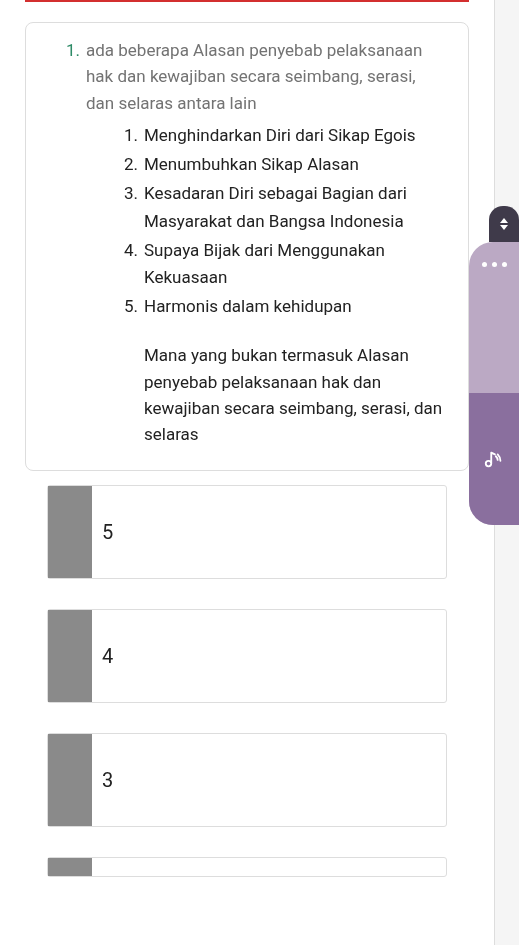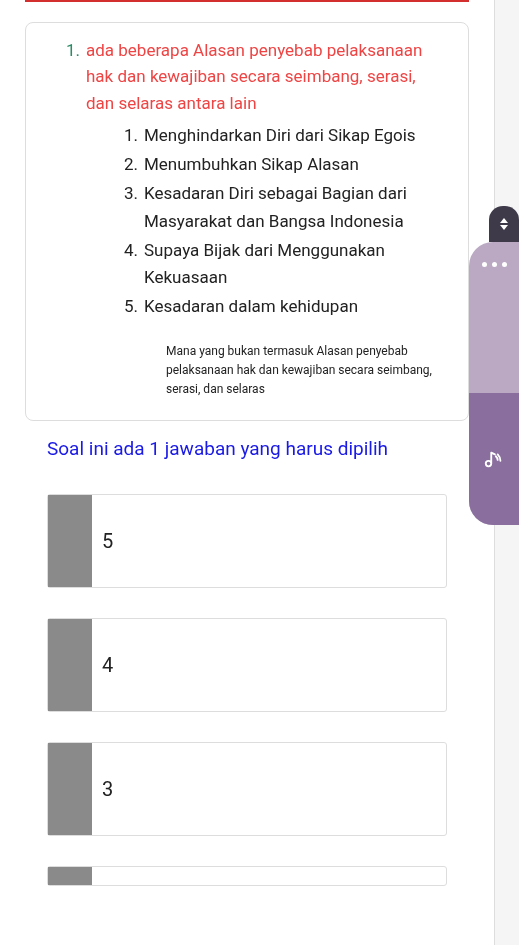--- a/index.html
+++ b/index.html
@@ -35,40 +35,40 @@
       font-size: 17px;
       line-height: 1.55;
       margin-bottom: 6px;
     }
     .q-number {
       color: #2e8b67;
       min-width: 16px;
       text-align: right;
     }
     .q-text {
-      color: #ef4444;
+      color: #737373;
       flex: 1;
     }
     .inner-list {
       margin-left: 58px;
       font-size: 17px;
       color: #222;
       line-height: 1.6;
     }
     .inner-item {
       display: flex;
       gap: 6px;
       margin-bottom: 2px;
     }
     .inner-num { min-width: 16px; text-align: right; }
     .inner-txt { flex: 1; }
     .follow {
-      margin-left: 102px;
+      margin-left: 80px;
       margin-top: 22px;
-      font-size: 12px;
+      font-size: 17px;
       color: #222;
       line-height: 1.55;
     }
     .instruction {
       color: #1a1ae6;
       font-size: 19px;
       line-height: 1.5;
       margin: 4px 0 30px 22px;
     }
     .answers {
@@ -180,27 +180,26 @@
       <div class="inner-item">
         <span class="inner-num">3.</span>
         <span class="inner-txt">Kesadaran Diri sebagai Bagian dari Masyarakat dan Bangsa Indonesia</span>
       </div>
       <div class="inner-item">
         <span class="inner-num">4.</span>
         <span class="inner-txt">Supaya Bijak dari Menggunakan Kekuasaan</span>
       </div>
       <div class="inner-item">
         <span class="inner-num">5.</span>
-        <span class="inner-txt">Kesadaran dalam kehidupan</span>
+        <span class="inner-txt">Harmonis dalam kehidupan</span>
       </div>
     </div>
     <div class="follow">Mana yang bukan termasuk Alasan penyebab pelaksanaan hak dan kewajiban secara seimbang, serasi, dan selaras</div>
   </div>
 
-  <div class="instruction">Soal ini ada 1 jawaban yang harus dipilih</div>
 
   <div class="answers">
     <div class="answer">
       <div class="answer-swatch"></div>
       <div class="answer-text">5</div>
     </div>
     <div class="answer">
       <div class="answer-swatch"></div>
       <div class="answer-text">4</div>
     </div>

